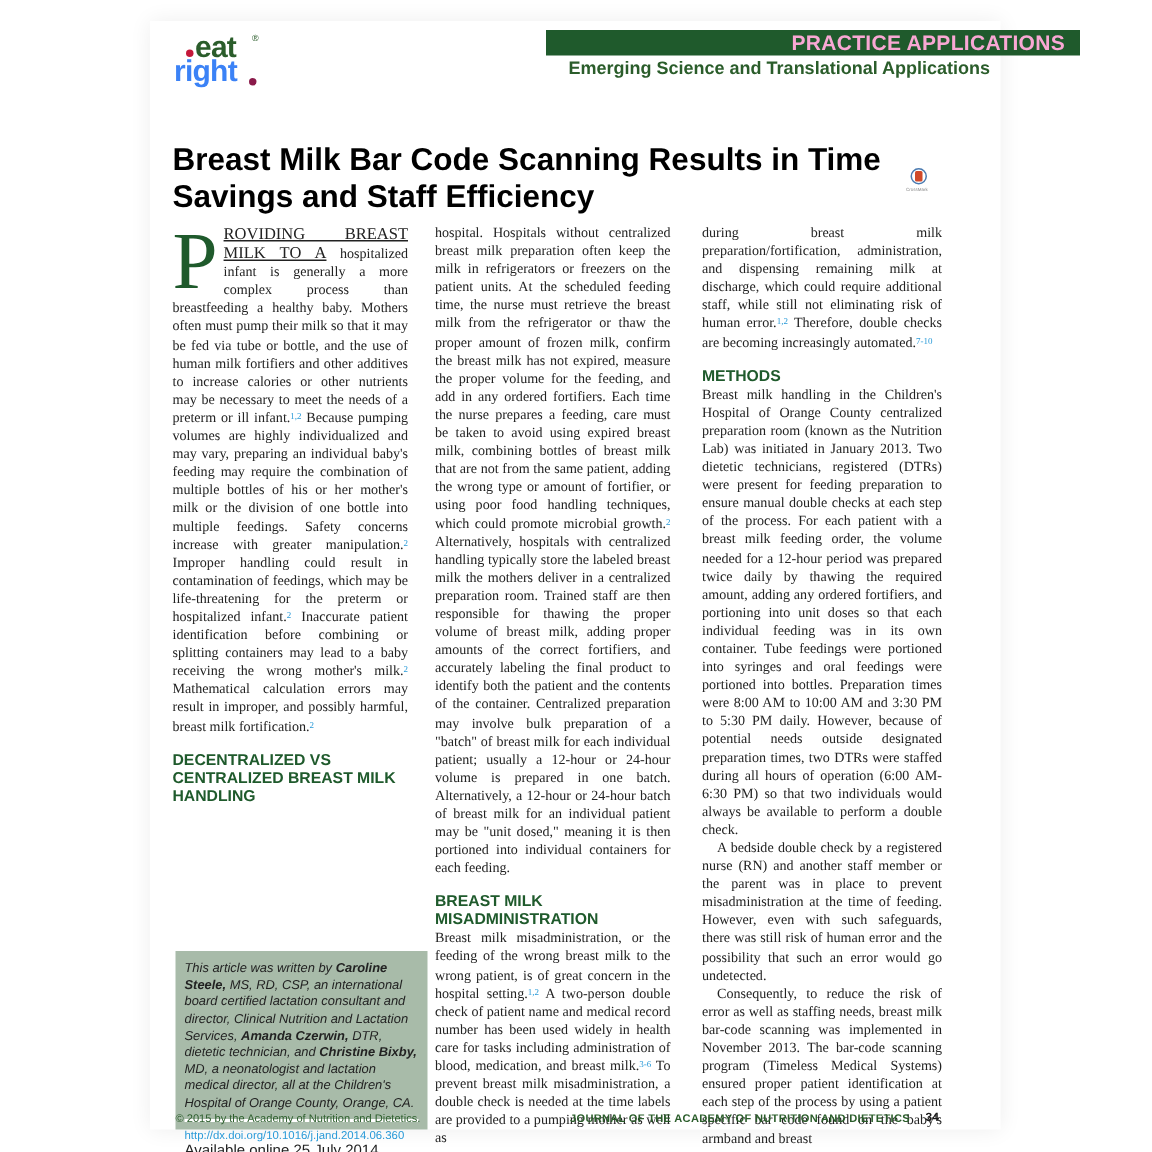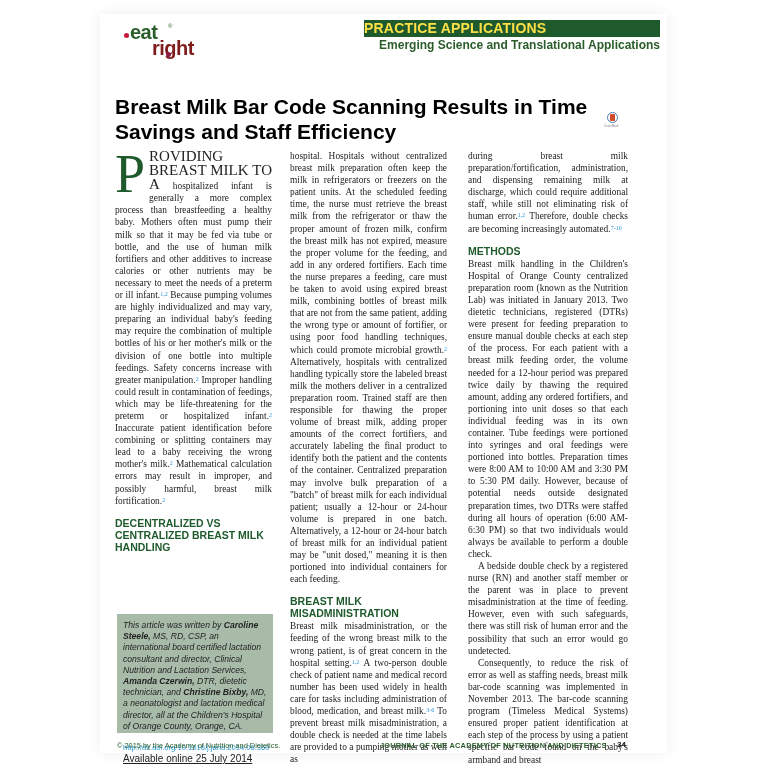--- a/index.html
+++ b/index.html
@@ -1,41 +1,41 @@
 <!DOCTYPE html>
 <html><head>
 <meta charset="utf-8">
 <style>
   html, body { margin:0; padding:0; }
   body { width:768px; height:768px; background:#ffffff; position:relative; overflow:hidden; font-family:"Liberation Serif", serif; }
   .page { position:absolute; left:100px; top:14px; width:567px; height:739px; background:#fff; box-shadow:0 0 14px rgba(0,0,0,0.07); }
   .logo { position:absolute; left:14px; top:9px; width:60px; height:40px; }
   .logo .eat { position:absolute; left:16px; top:-2px; font:bold 20px "Liberation Sans", sans-serif; color:#2b5d2b; letter-spacing:-0.5px; }
-  .logo .right { position:absolute; left:2px; top:14px; font:bold 20px "Liberation Sans", sans-serif; color:#7f1d1d; letter-spacing:-0.5px;margin-left:36px; }
+  .logo .right { position:absolute; left:2px; top:14px; font:bold 20px "Liberation Sans", sans-serif; color:#3b82f6; letter-spacing:-0.5px; }
   .logo .dot1 { position:absolute; left:10px; top:10px; width:5px; height:5px; border-radius:50%; background:#c4183a; }
   .logo .dot2 { position:absolute; left:52px; top:29px; width:5px; height:5px; border-radius:50%; background:#8a1a4a; }
   .logo .reg { position:absolute; left:54px; top:0px; font:6px "Liberation Sans", sans-serif; color:#2b5d2b; }
-  .banner { position:absolute; left:264px; top:6px; width:296px; height:17px; background:#1f5a2c; color:#fde047; font:bold 14px "Liberation Sans", sans-serif; padding-right:10px; box-sizing:border-box; line-height:17px; letter-spacing:0.2px; }
+  .banner { position:absolute; left:264px; top:6px; width:356px; height:17px; background:#1f5a2c; color:#f9a8d4; font:bold 14px "Liberation Sans", sans-serif; text-align:right; padding-right:10px; box-sizing:border-box; line-height:17px; letter-spacing:0.2px; }
   .subbanner { position:absolute; right:7px; top:24px; font:bold 12px "Liberation Sans", sans-serif; color:#2b5d2b; }
   .title { position:absolute; left:15px; top:80px; width:500px; font:bold 21px "Liberation Sans", sans-serif; color:#000000; line-height:25px; }
   .crossmark { position:absolute; left:506px; top:98px; width:14px; height:18px; }
   .crossmark .ring { position:absolute; left:1px; top:0; width:11px; height:11px; border-radius:50%; border:1.5px solid #4a7ab0; box-sizing:border-box; }
   .crossmark .flag { position:absolute; left:4px; top:2px; width:5px; height:7px; background:#d04a2a; border-radius:1px; }
   .crossmark .txt { position:absolute; left:-2px; top:12px; font:3px "Liberation Sans", sans-serif; color:#888; }
   .col { position:absolute; font-size:9.4px; line-height:12.1px; color:#222; text-align:justify; }
   .c1 { left:15px; top:136px; width:157px; }
   .c2 { left:190px; top:136px; width:157px; }
   .c3 { left:368px; top:136px; width:160px; }
   .col p { margin:0; }
   .dropcap { float:left; font:54px/44px "Liberation Serif", serif; color:#1f5a2c; margin:2px 4px -2px 0; height:46px; }
-  .smallcaps { font-size:15px; }
+  .smallcaps { font-size:11px;text-decoration:underline; }
   .sup { color:#2a9ad8; font-size:6px; vertical-align:top; position:relative; top:-1px; }
   .h2 { font:bold 10.5px "Liberation Sans", sans-serif; color:#1f5a2c; line-height:12px; margin:10px 0 1px 0; text-align:left; }
   .indent { text-indent:10px; }
-  .box { position:absolute; left:17px; top:600px; width:156px; height:119px; background:#a8bba9; padding:6px 6px; box-sizing:border-box; font:italic 8.6px "Liberation Sans", sans-serif; line-height:11.2px; color:#222; }
+  .box { position:absolute; left:17px; top:620px; width:168px; height:119px; background:#a8bba9; padding:6px 6px; box-sizing:border-box; font:italic 8.6px "Liberation Sans", sans-serif; line-height:11.2px; color:#222; }
   .box b { font-style:italic; }
   .box .rule { border-top:2px solid #fff; margin:5px 0 3px; }
   .box .doi { font-style:normal; color:#2a9ad8; font-size:7.6px; }
   .box .avail { font-style:normal; font-size:10px; color:#222;text-decoration:underline; }
   .footer-left { position:absolute; left:17px; top:727px; font:7.4px "Liberation Sans", sans-serif; color:#2b5d2b; }
   .footer-right { position:absolute; left:280px; top:727px; font:bold 7.4px "Liberation Sans", sans-serif; color:#2b5d2b; letter-spacing:0.2px; }
   .footer-page { position:absolute; left:517px; top:726px; font:bold 8px "Liberation Sans", sans-serif; color:#1a1a1a; }
 </style>
 </head>
 <body>

